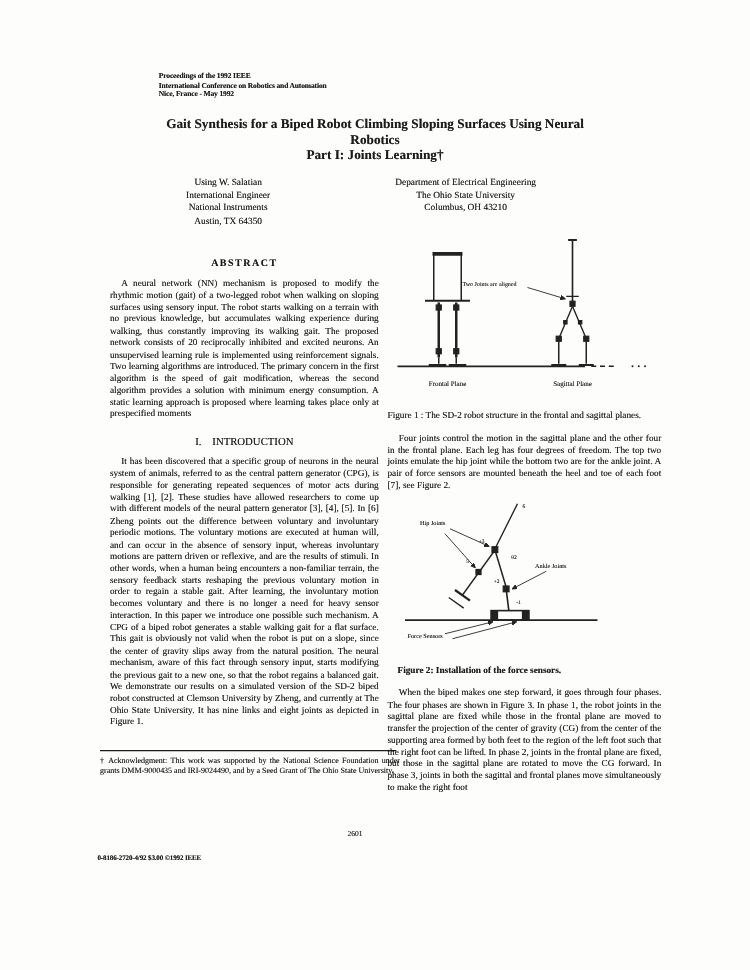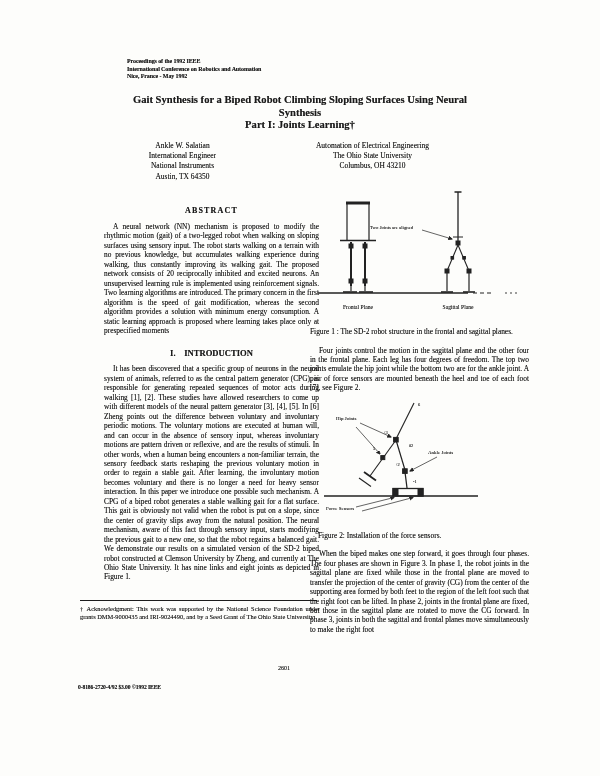--- a/index.html
+++ b/index.html
@@ -11,64 +11,64 @@
   }
   .page{
     position:relative;width:600px;height:776px;background:#fdfdfb;overflow:hidden;
     text-shadow:0 0 .35px rgba(20,20,20,.55);
   }
   .proc-header{position:absolute;left:127px;top:58px;font-size:6px;line-height:7.6px;font-weight:700;letter-spacing:-.1px;}
   .title{position:absolute;left:0;top:94px;width:600px;text-align:center;font-weight:700;font-size:10.6px;line-height:12.6px;}
   .author-block{position:absolute;top:141px;text-align:center;font-size:7.5px;line-height:10.2px;}
   .author-left{left:110px;width:145px;}
   .author-right{left:270px;width:205px;}
-  .col-left{position:absolute;left:104px;top:206px;width:215px;}
+  .col-left{position:absolute;left:88px;top:206px;width:215px;}
   .abstract-head{text-align:center;font-weight:700;font-size:8px;letter-spacing:1.2px;margin:0 0 7px 0;}
   .body-text{font-size:7.4px;line-height:9.45px;text-align:justify;}
   .indent{text-indent:9px;}
-  .intro-head{text-align:center;font-weight:700;font-size:8.6px;margin:13px 0 6px 0;white-space:pre;}
+  .intro-head{text-align:center;font-weight:400;font-size:8.6px;margin:13px 0 6px 0;white-space:pre;}
   .footnote-rule{position:absolute;left:80px;top:600px;width:237px;border-top:1px solid #1c1c1c;height:0;}
   .footnote{position:absolute;left:80px;top:605px;width:240px;font-size:6.4px;line-height:8.2px;text-align:justify;}
   .page-num{position:absolute;left:278px;top:665px;font-size:6px;}
   .footer-isbn{position:absolute;left:78px;top:684px;font-size:5.6px;font-weight:700;letter-spacing:-.1px;}
   .col-right{position:absolute;left:310px;top:165px;width:219px;}
   .fig{display:block;}
   .fig-caption{font-size:7.4px;line-height:9.5px;text-align:left;}
   .cap1{margin-top:10px;}
-  .cap2{margin-top:3px;padding-left:8px;}
+  .cap2{margin-top:3px;padding-left:8px;font-weight:bold;}
   .rc-para{margin-top:9px;}
   svg line, svg path, svg rect{stroke:#222;}
   svg text{fill:#222;stroke:none;font-family:"Liberation Serif","DejaVu Serif",serif;}
 </style>
 </head>
 <body>
 
 <div class="page">
 
   <div class="proc-header">
     <div>Proceedings of the 1992 IEEE</div>
     <div>International Conference on Robotics and Automation</div>
     <div>Nice, France - May 1992</div>
   </div>
 
   <div class="title">
     <div>Gait Synthesis for a Biped Robot Climbing Sloping Surfaces Using Neural</div>
-    <div>Synthesis</div>
+    <div>Robotics</div>
     <div>Part I: Joints Learning†</div>
   </div>
 
   <div class="author-block author-left">
-    <div>Ankle W. Salatian</div>
+    <div>Using W. Salatian</div>
     <div>International Engineer</div>
     <div>National Instruments</div>
     <div>Austin, TX 64350</div>
   </div>
 
   <div class="author-block author-right">
-    <div>Automation of Electrical Engineering</div>
+    <div>Department of Electrical Engineering</div>
     <div>The Ohio State University</div>
     <div>Columbus, OH 43210</div>
   </div>
 
   <div class="col-left">
     <div class="abstract-head">ABSTRACT</div>
     <div class="body-text indent">A neural network (NN) mechanism is proposed to modify the rhythmic motion (gait) of a two-legged robot when walking on sloping surfaces using sensory input. The robot starts walking on a terrain with no previous knowledge, but accumulates walking experience during walking, thus constantly improving its walking gait. The proposed network consists of 20 reciprocally inhibited and excited neurons. An unsupervised learning rule is implemented using reinforcement signals. Two learning algorithms are introduced. The primary concern in the first algorithm is the speed of gait modification, whereas the second algorithm provides a solution with minimum energy consumption. A static learning approach is proposed where learning takes place only at prespecified moments</div>
     <div class="intro-head">I.    INTRODUCTION</div>
     <div class="body-text indent">It has been discovered that a specific group of neurons in the neural system of animals, referred to as the central pattern generator (CPG), is responsible for generating repeated sequences of motor acts during walking [1], [2]. These studies have allowed researchers to come up with different models of the neural pattern generator [3], [4], [5]. In [6] Zheng points out the difference between voluntary and involuntary periodic motions. The voluntary motions are executed at human will, and can occur in the absence of sensory input, whereas involuntary motions are pattern driven or reflexive, and are the results of stimuli. In other words, when a human being encounters a non-familiar terrain, the sensory feedback starts reshaping the previous voluntary motion in order to regain a stable gait. After learning, the involuntary motion becomes voluntary and there is no longer a need for heavy sensor interaction. In this paper we introduce one possible such mechanism. A CPG of a biped robot generates a stable walking gait for a flat surface. This gait is obviously not valid when the robot is put on a slope, since the center of gravity slips away from the natural position. The neural mechanism, aware of this fact through sensory input, starts modifying the previous gait to a new one, so that the robot regains a balanced gait. We demonstrate our results on a simulated version of the SD-2 biped robot constructed at Clemson University by Zheng, and currently at The Ohio State University. It has nine links and eight joints as depicted in Figure 1.</div>
   </div>

